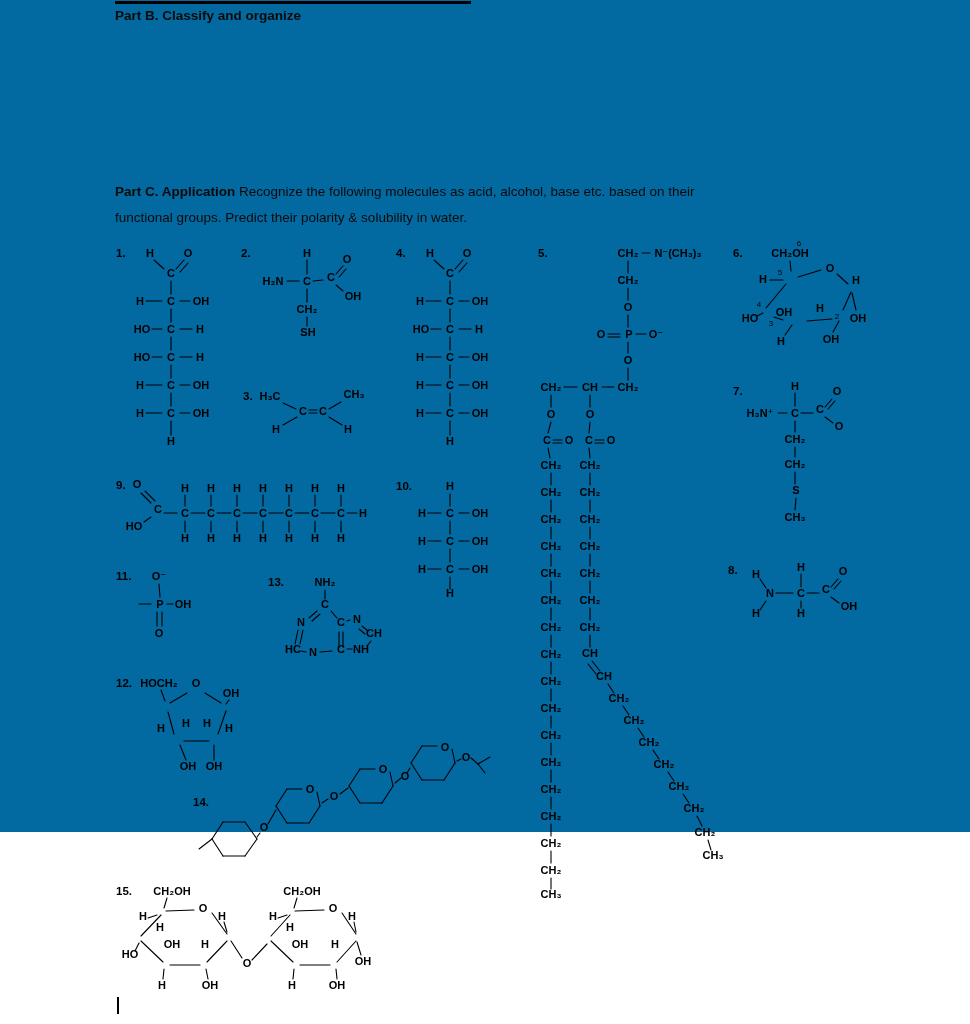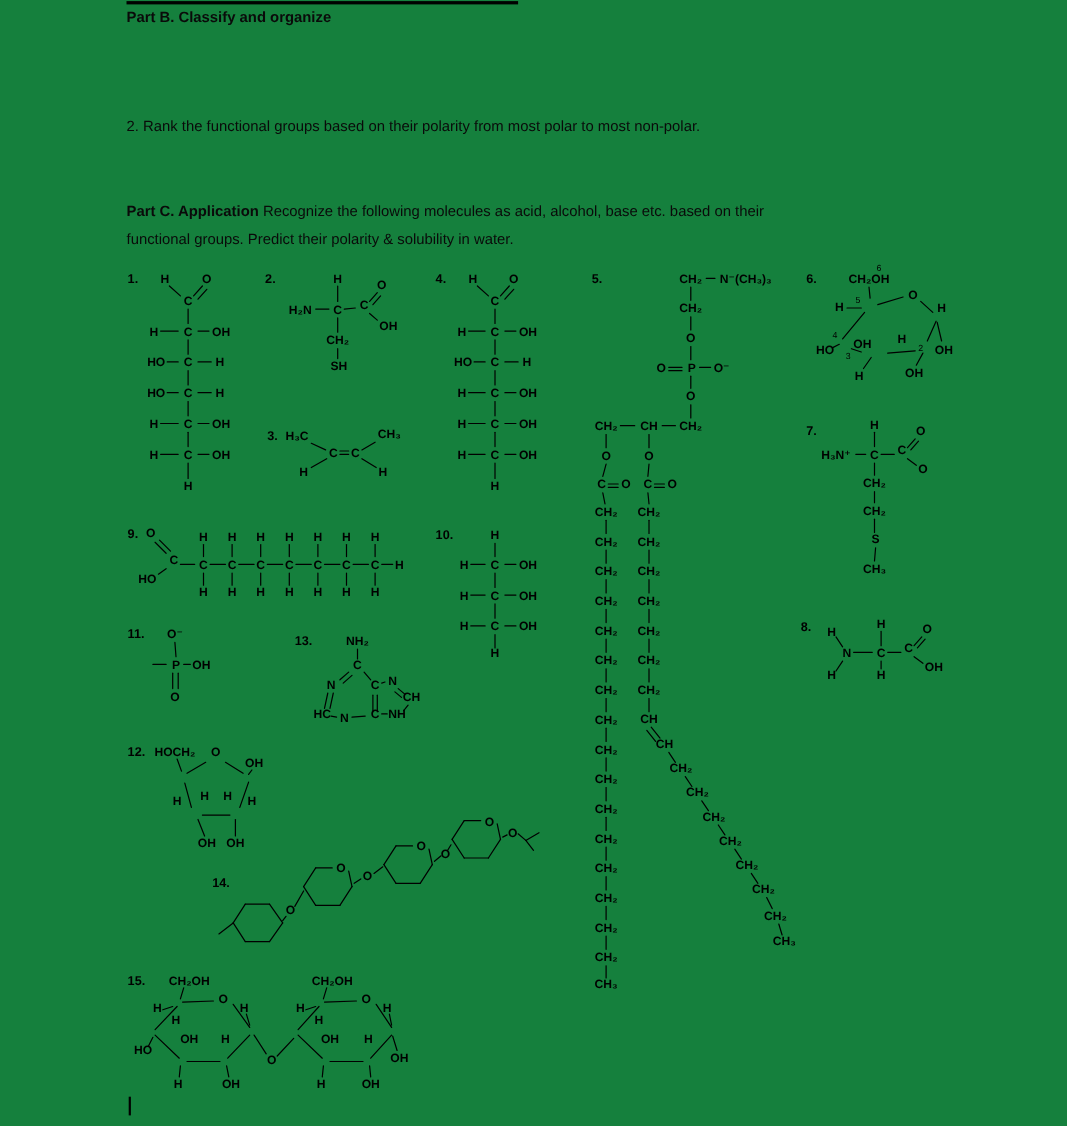--- a/index.html
+++ b/index.html
@@ -1,35 +1,34 @@
 <!DOCTYPE html>
 <html><head>
 <meta charset="utf-8">
 <style>
   *{margin:0;padding:0;box-sizing:border-box}
   html,body{background:#fff}
   body{width:970px;height:1024px;position:relative;font-family:"Liberation Sans","DejaVu Sans",sans-serif;color:#000;overflow:hidden}
-  .page{position:absolute;left:0;top:0;width:970px;height:1024px;background:#15803d}
+  .page{position:absolute;left:0;top:0;width:970px;height:832px;background:#0369a1}
   .name-line{position:absolute;left:115px;top:1px;width:356px;border-top:3px solid #000}
   .tblock{position:absolute;font-size:13.5px;line-height:1.4;white-space:nowrap;color:#0a0a0a}
   .b{font-weight:bold}
   svg{position:absolute;left:0;top:0}
   .atom{font-family:"Liberation Sans","DejaVu Sans",sans-serif;font-size:11px;font-weight:bold;fill:#000;text-anchor:middle}
   .atom.small{font-size:8px;font-weight:normal}
   .mol-num{font-family:"Liberation Sans","DejaVu Sans",sans-serif;font-size:11.5px;font-weight:bold;fill:#000;text-anchor:start}
   .bond{stroke:#000;stroke-width:1.1;stroke-linecap:round}
   .cursor{position:absolute;left:117px;top:997px;width:2px;height:17px;background:#000}
 </style>
 </head>
 <body>
 
 <div class="page">
   <div class="name-line"></div>
   <div class="tblock b" style="left:115px;top:7px">Part B. Classify and organize</div>
-  <div class="tblock" style="left:115px;top:106px">2. Rank the functional groups based on their polarity from most polar to most non-polar.</div>
   <div class="tblock" style="left:115px;top:209px">functional groups. Predict their polarity &amp; solubility in water.</div>
   <div class="tblock" style="left:115px;top:183px"><span class="b">Part C. Application</span><span> Recognize the following molecules as acid, alcohol, base etc. based on their</span></div>
   <svg id="structures" width="970" height="1024" viewBox="0 0 970 1024">
       <g>
         <line x1="154" y1="260" x2="164" y2="269" class="bond"></line>
         <line x1="176" y1="269" x2="184" y2="260" class="bond"></line>
         <line x1="180" y1="272" x2="188" y2="263" class="bond"></line>
         <line x1="171" y1="281" x2="171" y2="294" class="bond"></line>
         <line x1="146" y1="301" x2="162" y2="301" class="bond"></line>
         <line x1="180" y1="301" x2="190" y2="301" class="bond"></line>

